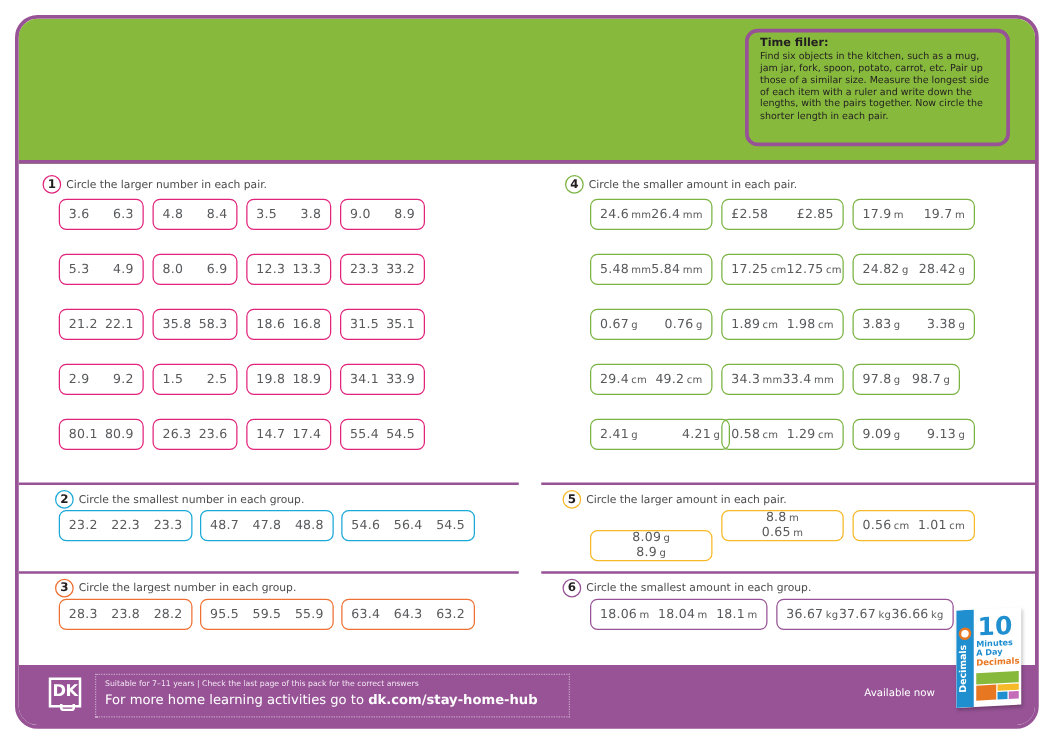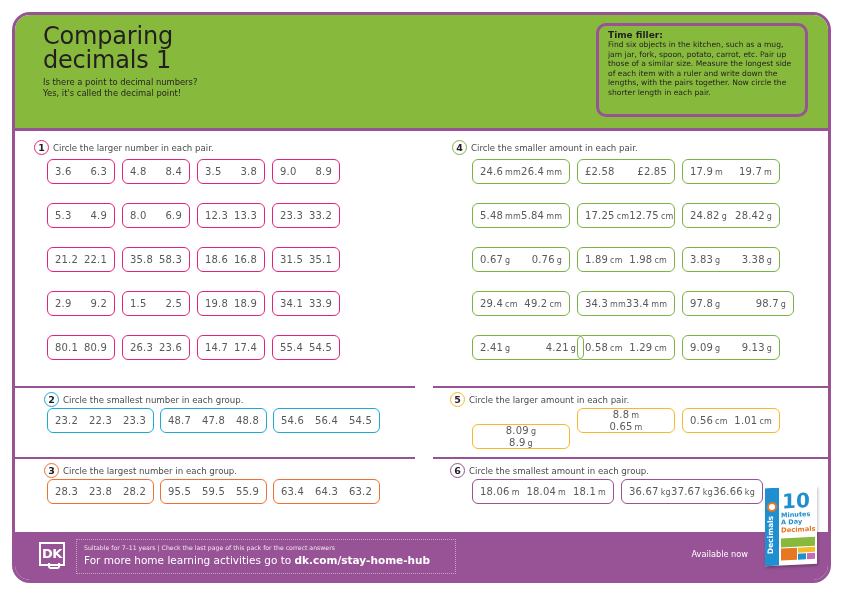--- a/index.html
+++ b/index.html
@@ -91,28 +91,20 @@
   .book .t3 { position: absolute; left: 17px; top: 10px; width: 17px; height: 5px; background: #f6b927; }
   .book .t4 { position: absolute; left: 17px; top: 16px; width: 8px; height: 6px; background: #1f8fcf; }
   .book .t5 { position: absolute; left: 26px; top: 16px; width: 8px; height: 6px; background: #c46cb8; }
 </style>
 </head>
 <body>
 
 <div class="sheet">
 
   <div class="header">
-    <div class="title">
-      <div>Comparing</div>
-      <div>decimals 1</div>
-    </div>
-    <div class="subtitle">
-      <div>Is there a point to decimal numbers?</div>
-      <div>Yes, it's called the decimal point!</div>
-    </div>
     <div class="filler">
       <div class="filler-title">Time filler:</div>
       <div class="filler-text">Find six objects in the kitchen, such as a mug, jam jar, fork, spoon, potato, carrot, etc. Pair up those of a similar size. Measure the longest side of each item with a ruler and write down the lengths, with the pairs together. Now circle the shorter length in each pair.</div>
     </div>
   </div>
 
   <div class="section" style="left:19px; top:124px;">
     <div class="sec-head" style="top:1px;">
       <div class="num" style="border-color:#e2237b">1</div>
       <div class="sec-label">Circle the larger number in each pair.</div>
@@ -307,21 +299,21 @@
         <span>3.38<span class="unit">g</span></span>
       </div>
       <div class="box" style="left: 457px; top: 276px; width: 98px; border-color: rgb(122, 179, 66);">
         <span>29.4<span class="unit">cm</span></span>
         <span>49.2<span class="unit">cm</span></span>
       </div>
       <div class="box" style="left: 562px; top: 276px; width: 98px; border-color: rgb(122, 179, 66);">
         <span>34.3<span class="unit">mm</span></span>
         <span>33.4<span class="unit">mm</span></span>
       </div>
-      <div class="box" style="left: 667px; top: 276px; width: 112px; border-color: rgb(122, 179, 66);">
+      <div class="box" style="left: 667px; top: 276px; width: 86px; border-color: rgb(122, 179, 66);">
         <span>97.8<span class="unit">g</span></span>
         <span>98.7<span class="unit">g</span></span>
       </div>
       <div class="box" style="left: 457px; top: 320px; width: 112px; border-color: rgb(122, 179, 66);">
         <span>2.41<span class="unit">g</span></span>
         <span>4.21<span class="unit">g</span></span>
       </div>
       <div class="box" style="left: 562px; top: 320px; width: 98px; border-color: rgb(122, 179, 66);">
         <span>0.58<span class="unit">cm</span></span>
         <span>1.29<span class="unit">cm</span></span>

